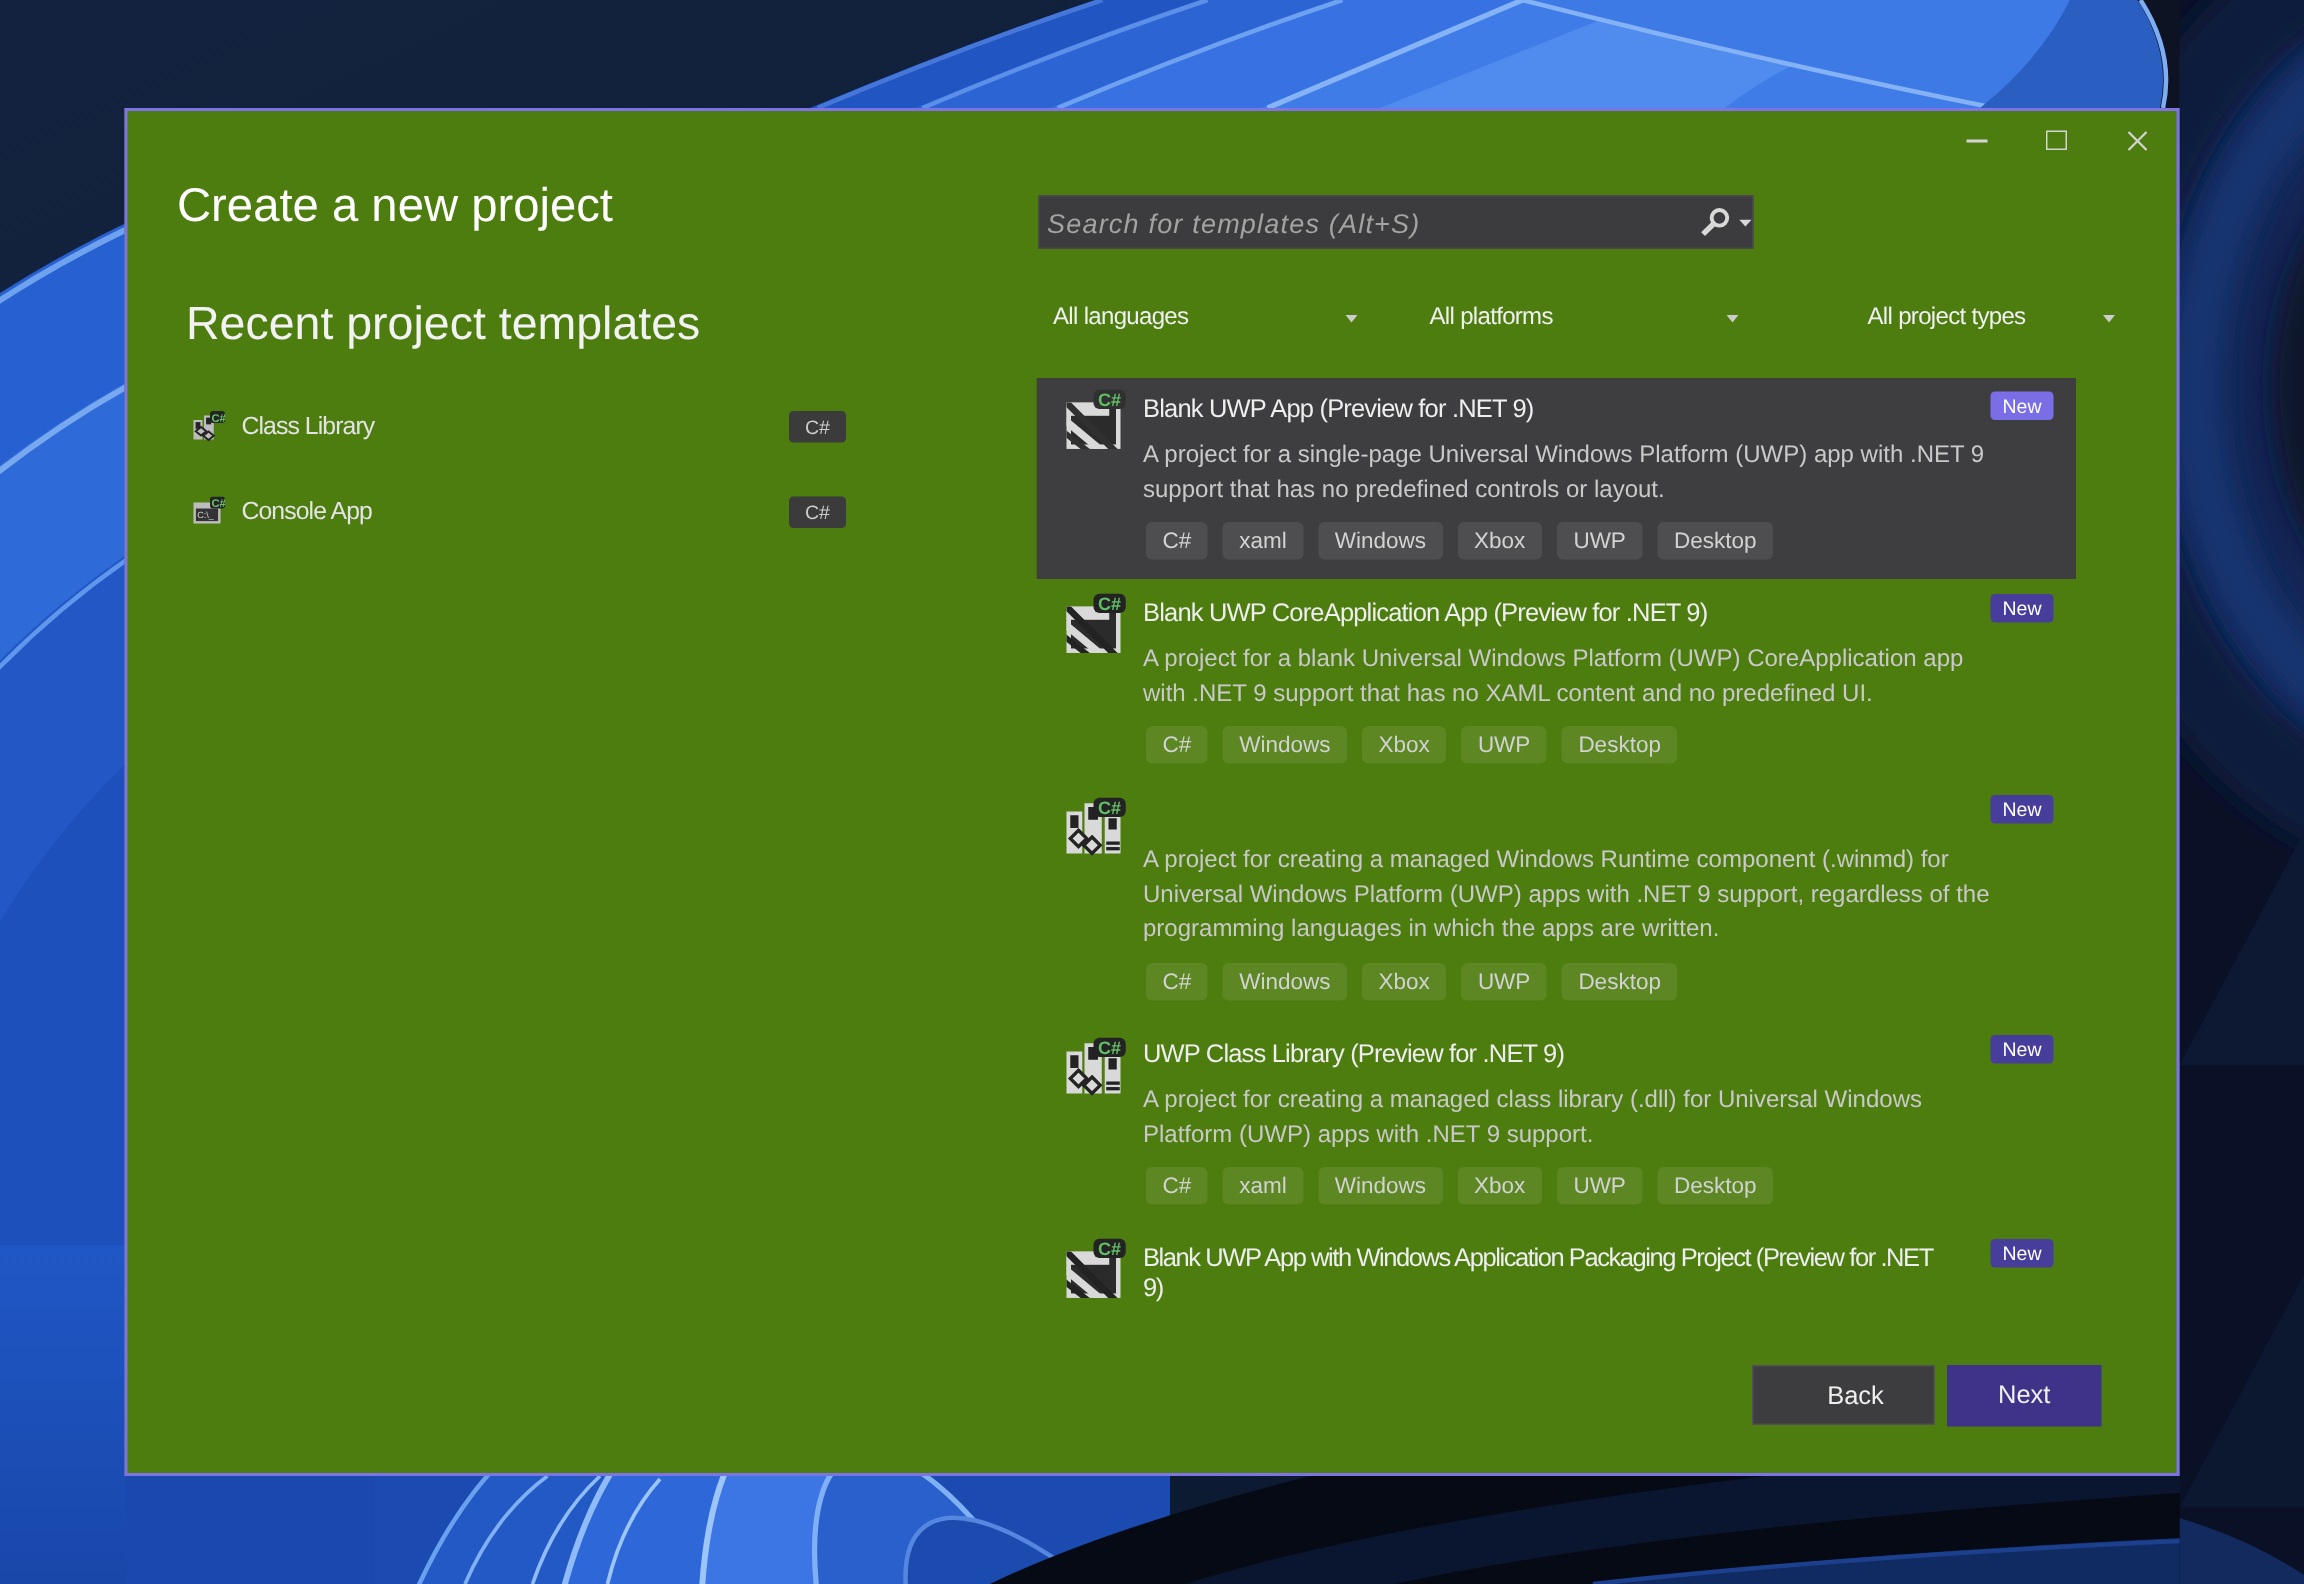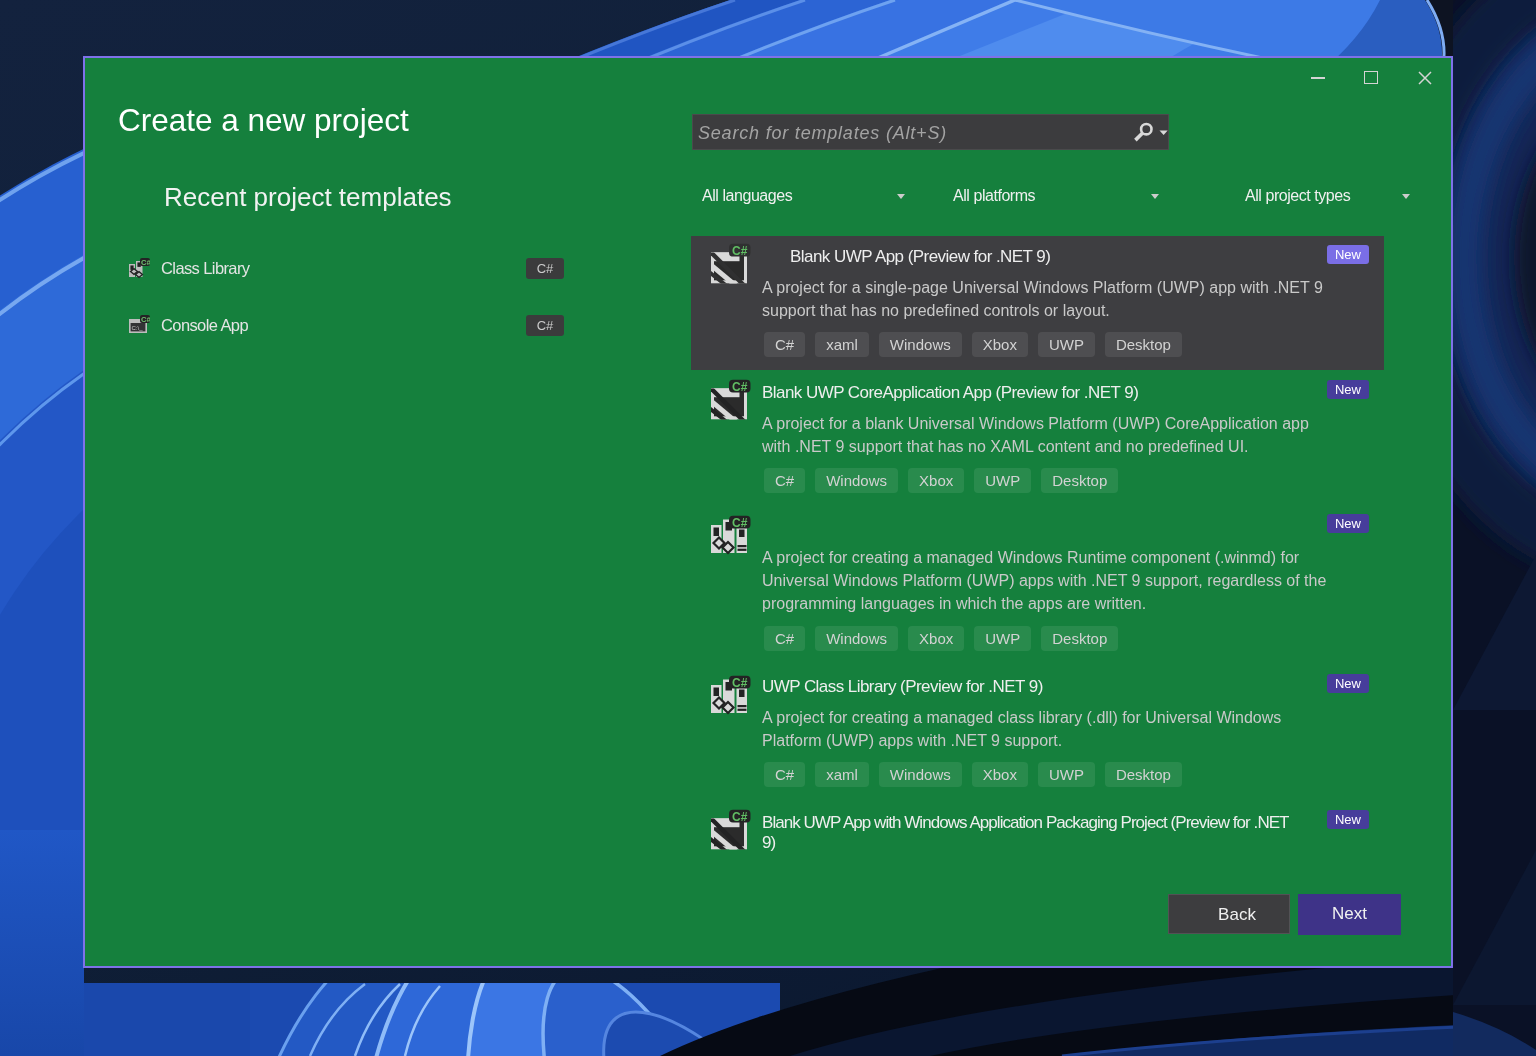--- a/index.html
+++ b/index.html
@@ -1,31 +1,31 @@
 <!DOCTYPE html>
 <html><head><meta charset="utf-8"><style>
 html,body{margin:0;padding:0;width:1536px;height:1056px;overflow:hidden;background:#0b1428;font-family:"Liberation Sans",sans-serif;}
 #wall{position:absolute;left:0;top:0;width:1536px;height:1056px;}
-#dlg{position:absolute;left:83px;top:56px;width:1370px;height:912px;background:#15803d;border:2px solid #7e72e9;box-sizing:border-box;}
+#dlg{position:absolute;left:83px;top:72px;width:1370px;height:912px;background:#4d7c0f;border:2px solid #7e72e9;box-sizing:border-box;}
 .abs{position:absolute;}
 #dtitle{left:33px;top:44px;font-size:31.5px;color:#ffffff;}
-#dsub{left:39px;top:124px;font-size:26px;color:#f2f2f2;margin-left:40px;}
+#dsub{left:39px;top:124px;font-size:31px;color:#f2f2f2;}
 .ritem{left:43px;height:22px;}
 .rlabel{position:absolute;left:33px;top:1px;font-size:16.5px;letter-spacing:-0.6px;color:#e4e4e4;white-space:nowrap;}
 .rbadge{position:absolute;left:398px;top:0px;width:38px;height:21px;background:#3b3b3c;border-radius:3px;color:#cccccc;font-size:13px;text-align:center;line-height:21px;}
 #search{left:607px;top:56px;width:477px;height:36px;background:#3c3c3e;border:1px solid #4a4a4c;box-sizing:border-box;font-style:italic;}
 #sph{position:absolute;left:5px;top:8px;font-size:18px;letter-spacing:0.8px;color:#a3a3a3;white-space:nowrap;}
 .combo{top:129px;font-size:16px;letter-spacing:-0.45px;color:#f0f0f0;white-space:nowrap;}
 .carr{top:136px;width:0;height:0;border-left:4.5px solid transparent;border-right:4.5px solid transparent;border-top:5px solid #cccccc;}
 #list{left:606px;top:178px;width:693px;height:624px;overflow:hidden;}
 .item{position:absolute;left:0;width:693px;}
 .item.sel{background:#3e3e41;}
 .icon{position:absolute;left:20px;top:9px;}
 .item.sel .icon{top:7px;}
-.item.sel .ititle{top:11px;margin-left:28px;}
+.item.sel .ititle{top:11px;}
 .item.sel .idesc{top:40px;}
 .item.sel .newb{top:9px;}
 .ititle{position:absolute;left:71px;top:13px;font-size:17px;letter-spacing:-0.55px;color:#eeeeee;line-height:20px;white-space:nowrap;}
 .idesc{position:absolute;left:71px;top:42px;font-size:16px;color:#c9c9c9;line-height:23px;white-space:nowrap;}
 .tags{position:absolute;left:73px;}
 .tag{display:inline-block;height:25px;line-height:25px;padding:0 11px;margin-right:10px;background:rgba(255,255,255,0.085);border-radius:4px;color:#d2d2d2;font-size:15px;}
 .newb{position:absolute;width:42px;height:19px;border-radius:3px;color:#ffffff;font-size:13px;text-align:center;line-height:19px;right:15px;top:10px;}
 .newb.b1{background:#7a6ee6;}
 .newb.bn{background:#473d9b;}
 .btn{position:absolute;top:836px;height:40px;font-size:17px;text-align:center;line-height:40px;color:#f0f0f0;box-sizing:border-box;}

